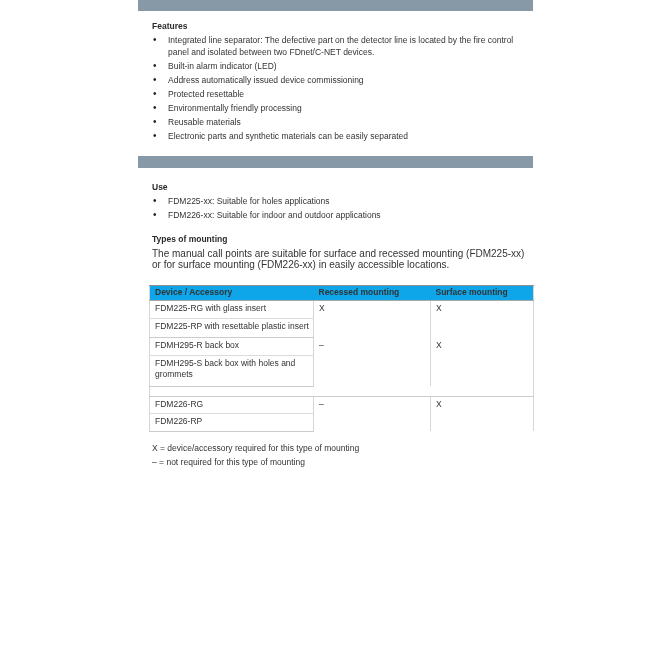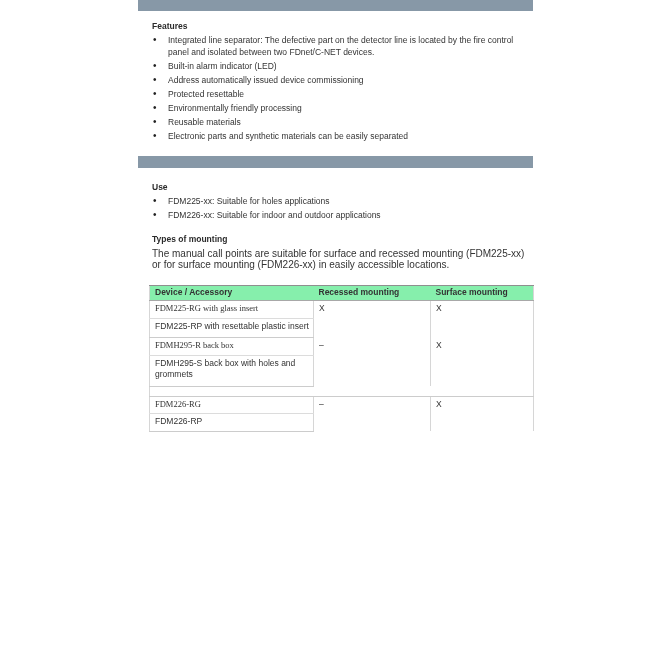--- a/index.html
+++ b/index.html
@@ -74,21 +74,21 @@
     border-right: 1px solid #d6d6d6;
   }
   .mount-table th, .mount-table td {
     font-size: 8.5px;
     line-height: 11.5px;
     padding: 2px 4px 3px 5px;
     vertical-align: top;
     overflow: hidden;
   }
   .mount-table thead th {
-    background: #86efac;
+    background: #0ea5e9;
     font-weight: bold;
     text-align: left;
     border-top: 1px solid #8f8f8f;
     border-bottom: 1px solid #a8a8a8;
     padding-top: 1px;
     padding-bottom: 2px;
   }
   .mount-table thead th.c,
   .mount-table td.c {
   }
@@ -96,21 +96,20 @@
     border-right: 1px solid #d6d6d6;
   }
   .mount-table td.mark {
     border-right: 1px solid #d6d6d6;
   }
   .mount-table td.mark:last-child {
     border-right: none;
   }
   .mount-table tr.inner-sep td.device {
     border-bottom: 1px solid #dcdcdc;
-    font-family: Liberation Serif, serif;
   }
   .mount-table tr.group-end td {
     border-bottom: 1px solid #cccccc;
   }
   .mount-table tr.spacer td {
     height: 9px;
     padding: 0;
     border-bottom: 1px solid #cccccc;
   }
   .mount-table tr.row-tall td {
@@ -198,14 +197,18 @@
         <td class="device">FDM226-RG</td>
         <td class="mark c" rowspan="2">–</td>
         <td class="mark c" rowspan="2">X</td>
       </tr>
       <tr class="group-end">
         <td class="device">FDM226-RP</td>
       </tr>
     </tbody>
   </table>
 
+  <div class="footnotes">
+    <p class="fn">X = device/accessory required for this type of mounting</p>
+    <p class="fn">– = not required for this type of mounting</p>
+  </div>
 
 </div>
 
 </body></html>

